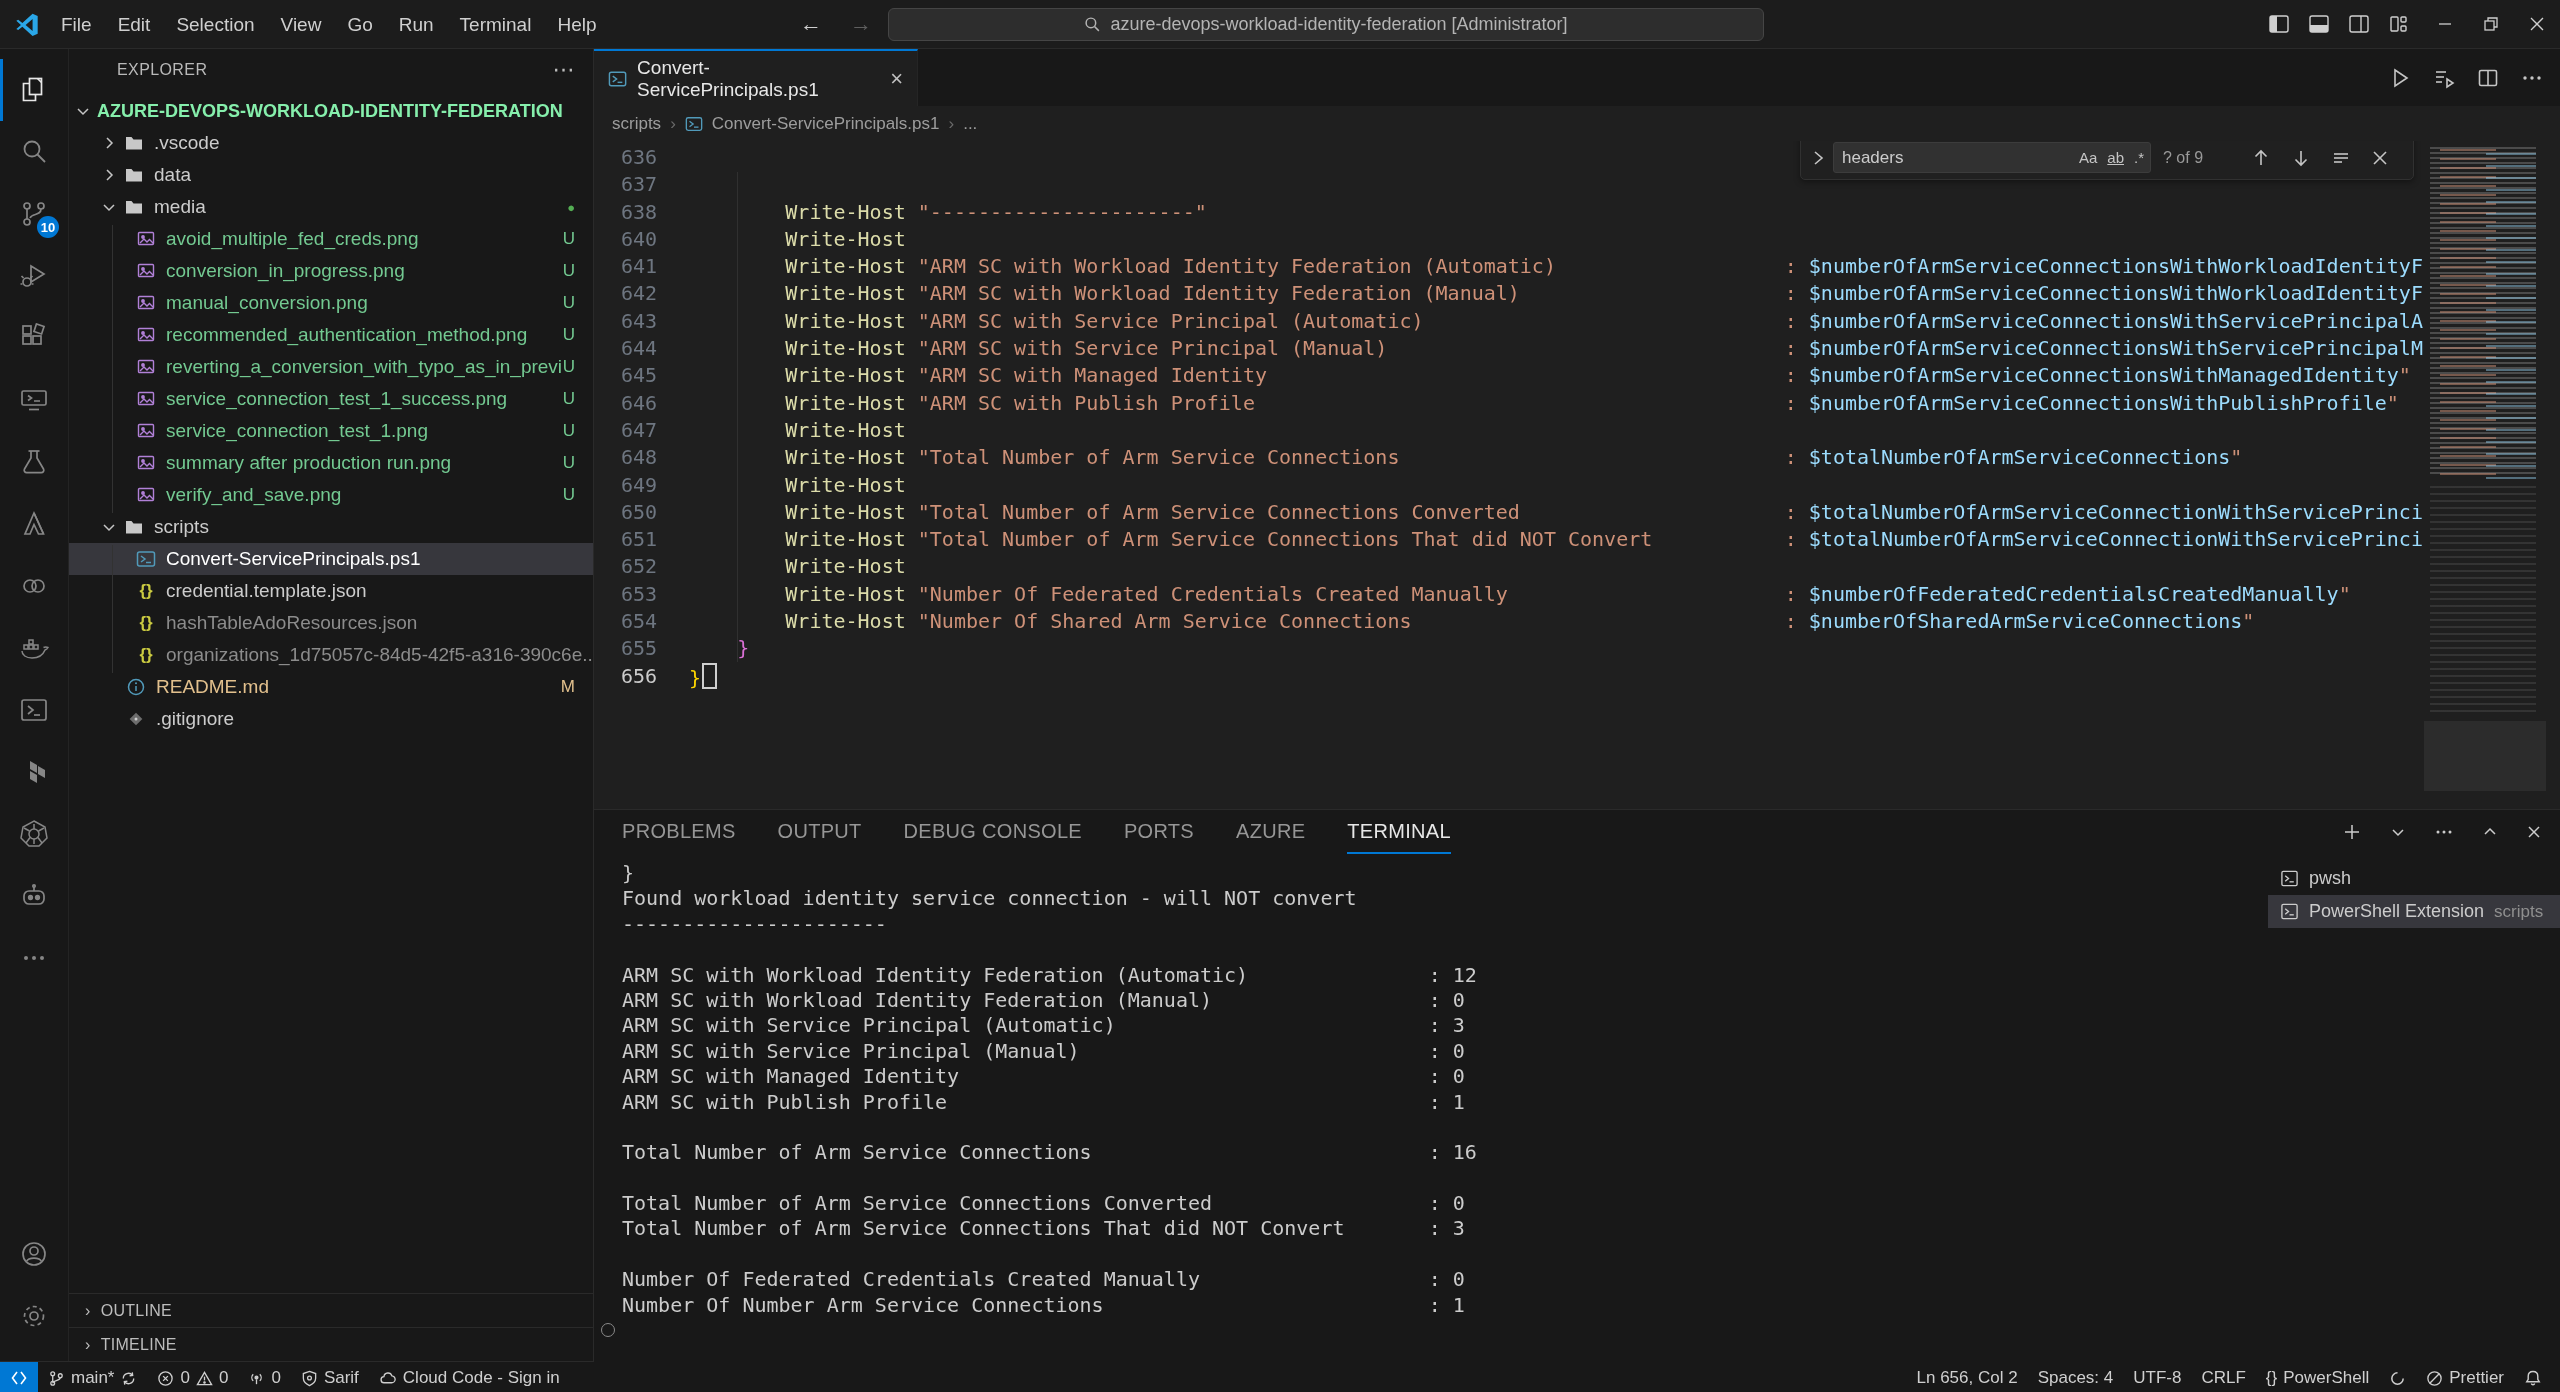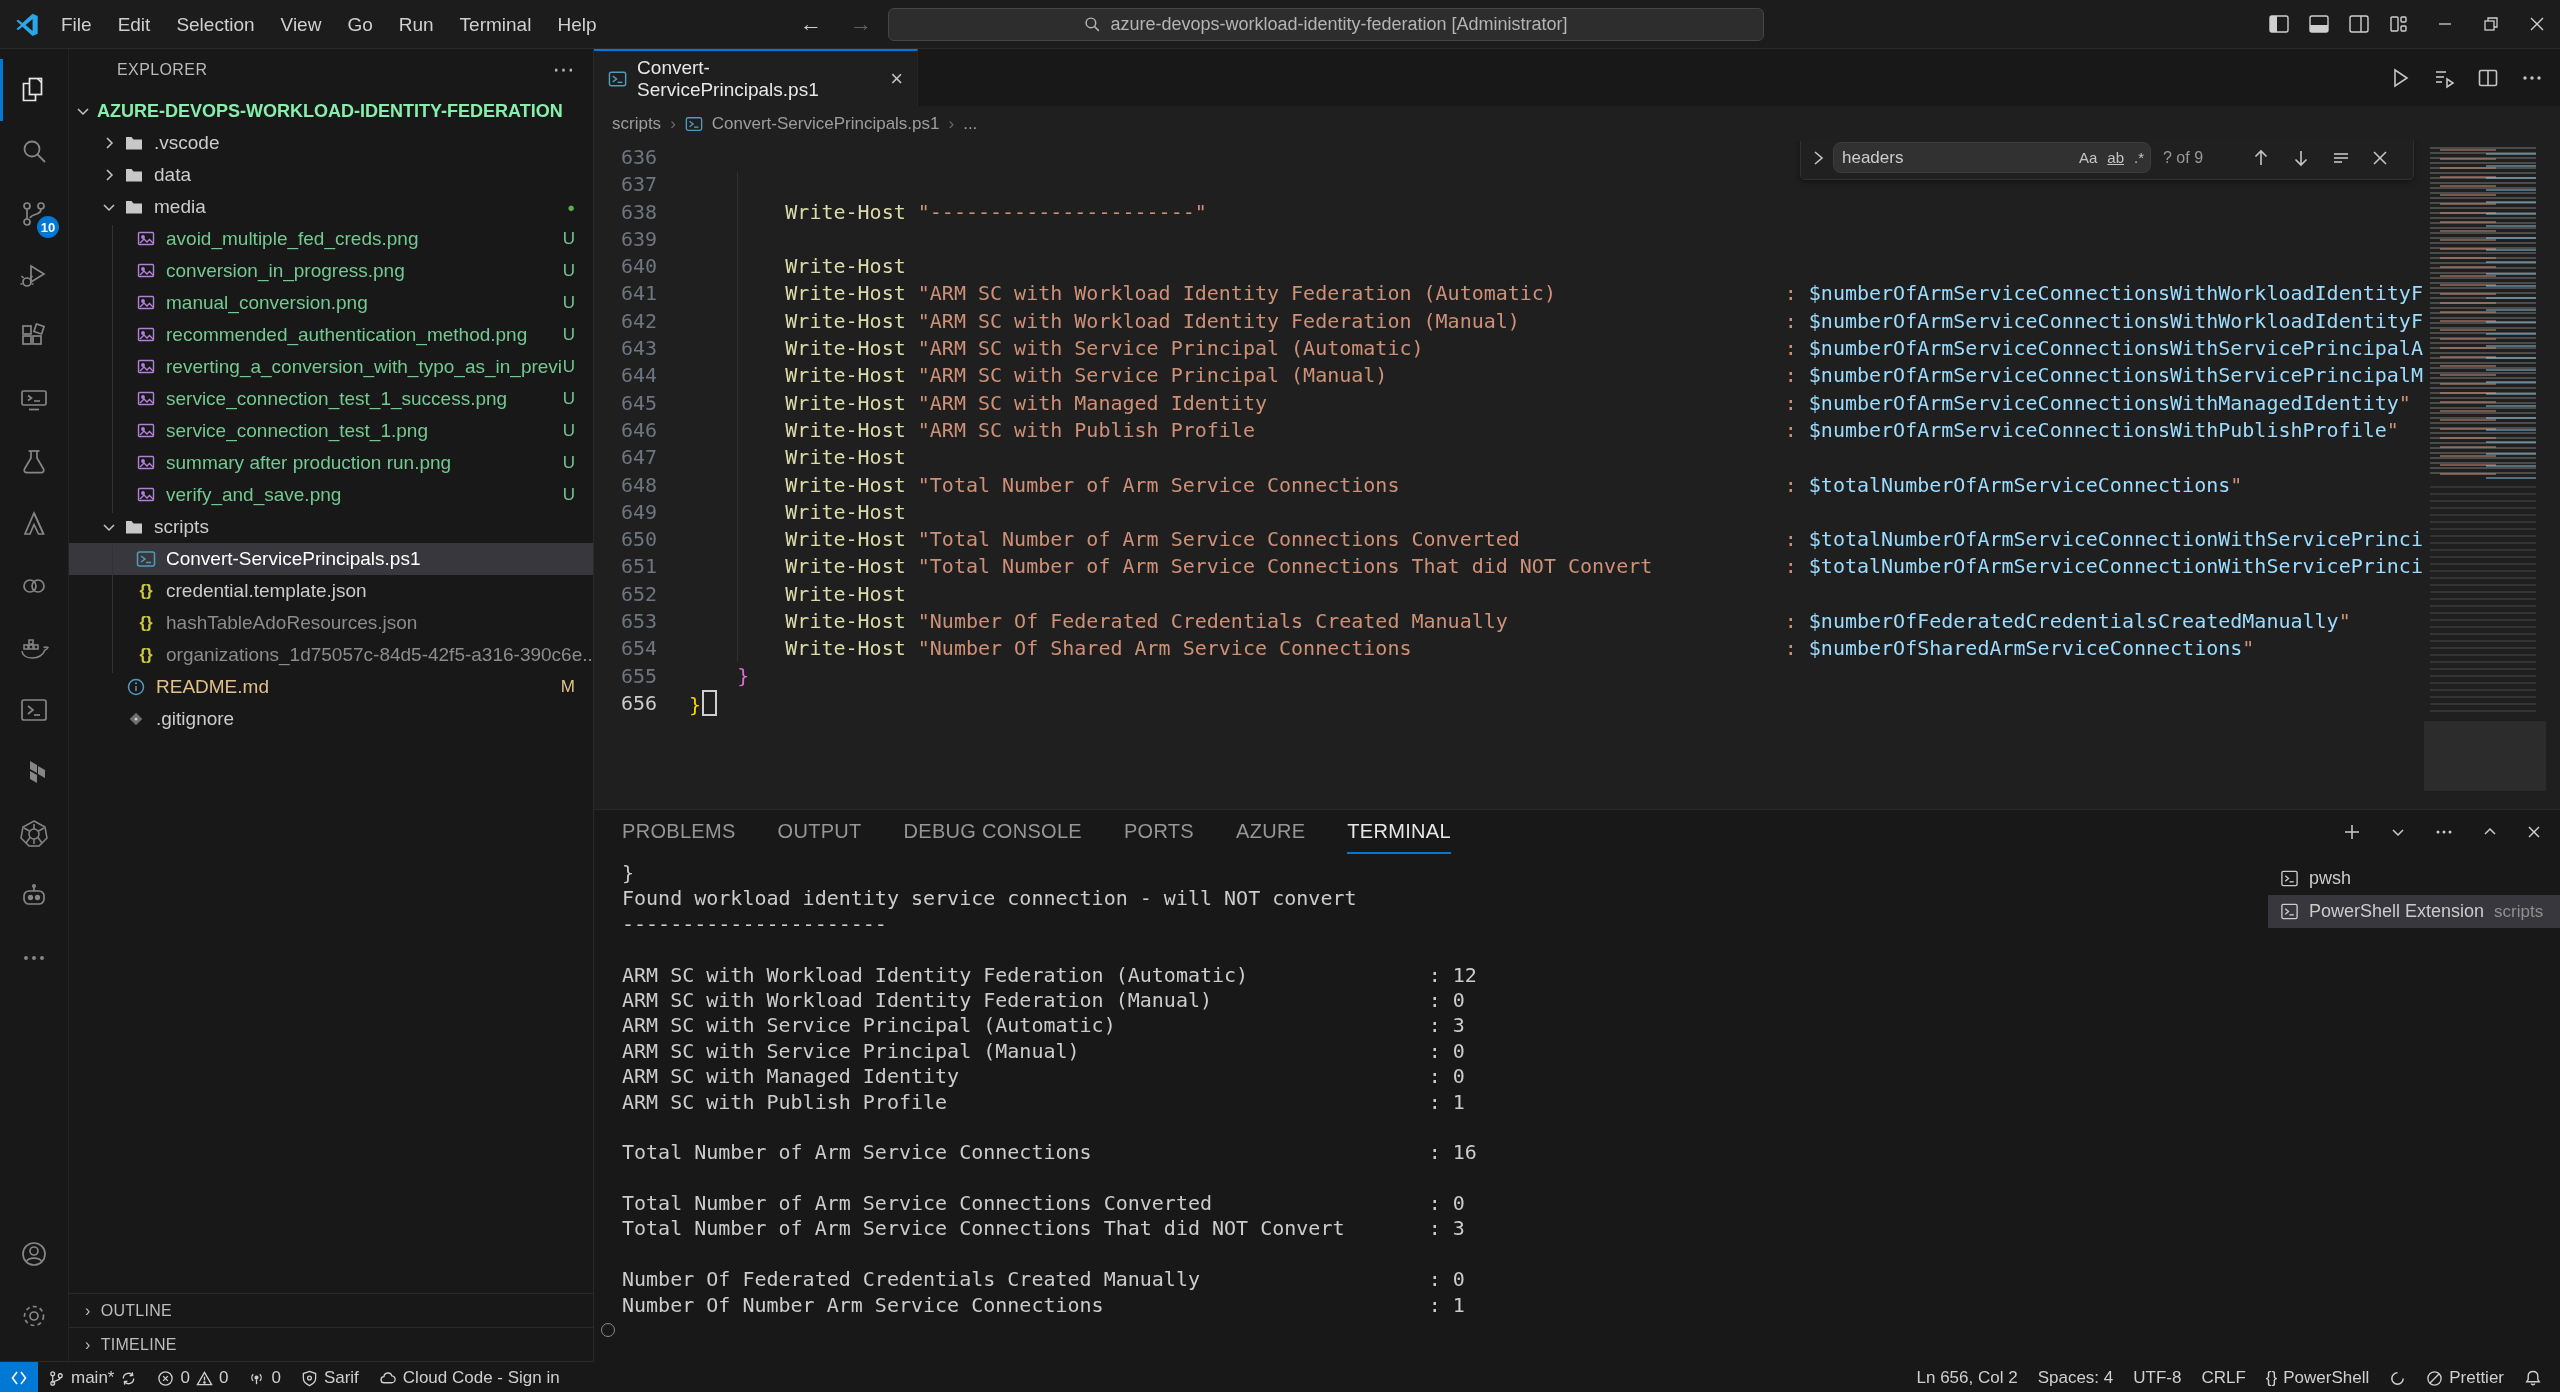--- a/index.html
+++ b/index.html
@@ -82,21 +82,21 @@
   .mm-str{left:16px;width:56px;top:8px;height:330px;background:repeating-linear-gradient(180deg,rgba(206,145,120,.5) 0 2px,transparent 2px 9px);}
   .mm-var{left:62px;width:50px;top:12px;height:326px;background:repeating-linear-gradient(180deg,rgba(156,220,254,.42) 0 2px,transparent 2px 12px);}
   .mm-tail{left:6px;right:10px;top:345px;height:230px;background:repeating-linear-gradient(180deg,rgba(160,160,160,.16) 0 2px,transparent 2px 7px);}
   .mm-slider{left:0;right:0;top:580px;height:70px;background:rgba(255,255,255,.06);}
 
   
   .find{position:absolute;top:-6px;right:146px;width:614px;height:45px;background:#202020;border:1px solid #313131;
       border-radius:0 0 5px 5px;display:flex;align-items:center;padding:0 10px;box-sizing:border-box;
       font-family:"Liberation Sans",sans-serif;box-shadow:0 2px 6px rgba(0,0,0,.4);z-index:5;}
   .find-toggle{color:#c5c5c5;font-size:16px;margin-right:8px;}
-  .find-input{width:318px;height:31px;background:#313131;border:1px solid #3c3c3c;border-radius:8px;color:#ccc;
+  .find-input{width:318px;height:31px;background:#313131;border:1px solid #3c3c3c;border-radius:3px;color:#ccc;
       font-size:17px;padding:0 6px;box-sizing:border-box;display:flex;align-items:center;position:relative;font-family:"Liberation Sans",sans-serif;}
   .find-input input{background:transparent;border:none;outline:none;color:#ccc;font-size:17px;width:190px;font-family:"Liberation Sans",sans-serif;}
   .find-opts{position:absolute;right:6px;display:flex;gap:10px;color:#c5c5c5;font-size:15px;}
   .find-results{color:#999;font-size:16px;margin-left:12px;width:72px;}
   .find-actions{display:flex;align-items:center;gap:20px;margin-left:16px;color:#c5c5c5;font-size:18px;}
 
   
   .panel{height:552px;flex:none;border-top:1px solid #2a2a2a;background:#181818;display:flex;flex-direction:column;}
   .panel-head{height:44px;display:flex;align-items:center;padding-left:28px;position:relative;flex:none;}
   .ptab{margin-right:42px;font-size:20px;letter-spacing:.3px;color:#969696;height:42px;display:flex;align-items:center;border-bottom:2px solid transparent;}
@@ -597,21 +597,20 @@
         <span>...</span>
       </div>
 
       <div class="code-area">
         <div class="iguide"></div>
 
         <div class="code-lines">
           <div class="crow"><span class="ln">636</span><span class="ct"></span></div>
           <div class="crow"><span class="ln">637</span><span class="ct"></span></div>
           <div class="crow"><span class="ln">638</span><span class="ct"><span class="tk-c">        Write-Host </span><span class="tk-s lblw"></span><span class="tk-s">"----------------------"</span></span></div>
-          <div class="crow"><span class="ln">639</span><span class="ct"></span></div>
           <div class="crow"><span class="ln">640</span><span class="ct"><span class="tk-c">        Write-Host</span></span></div>
           <div class="crow"><span class="ln">641</span><span class="ct"><span class="tk-c">        Write-Host </span><span class="tk-s lblw">"ARM SC with Workload Identity Federation (Automatic)</span><span class="tk-s">: </span><span class="tk-v">$numberOfArmServiceConnectionsWithWorkloadIdentityFe</span><span class="tk-s"></span></span></div>
           <div class="crow"><span class="ln">642</span><span class="ct"><span class="tk-c">        Write-Host </span><span class="tk-s lblw">"ARM SC with Workload Identity Federation (Manual)</span><span class="tk-s">: </span><span class="tk-v">$numberOfArmServiceConnectionsWithWorkloadIdentityFe</span><span class="tk-s"></span></span></div>
           <div class="crow"><span class="ln">643</span><span class="ct"><span class="tk-c">        Write-Host </span><span class="tk-s lblw">"ARM SC with Service Principal (Automatic)</span><span class="tk-s">: </span><span class="tk-v">$numberOfArmServiceConnectionsWithServicePrincipalAu</span><span class="tk-s"></span></span></div>
           <div class="crow"><span class="ln">644</span><span class="ct"><span class="tk-c">        Write-Host </span><span class="tk-s lblw">"ARM SC with Service Principal (Manual)</span><span class="tk-s">: </span><span class="tk-v">$numberOfArmServiceConnectionsWithServicePrincipalMa</span><span class="tk-s"></span></span></div>
           <div class="crow"><span class="ln">645</span><span class="ct"><span class="tk-c">        Write-Host </span><span class="tk-s lblw">"ARM SC with Managed Identity</span><span class="tk-s">: </span><span class="tk-v">$numberOfArmServiceConnectionsWithManagedIdentity</span><span class="tk-s">"</span></span></div>
           <div class="crow"><span class="ln">646</span><span class="ct"><span class="tk-c">        Write-Host </span><span class="tk-s lblw">"ARM SC with Publish Profile</span><span class="tk-s">: </span><span class="tk-v">$numberOfArmServiceConnectionsWithPublishProfile</span><span class="tk-s">"</span></span></div>
           <div class="crow"><span class="ln">647</span><span class="ct"><span class="tk-c">        Write-Host</span></span></div>
           <div class="crow"><span class="ln">648</span><span class="ct"><span class="tk-c">        Write-Host </span><span class="tk-s lblw">"Total Number of Arm Service Connections</span><span class="tk-s">: </span><span class="tk-v">$totalNumberOfArmServiceConnections</span><span class="tk-s">"</span></span></div>
           <div class="crow"><span class="ln">649</span><span class="ct"><span class="tk-c">        Write-Host</span></span></div>

